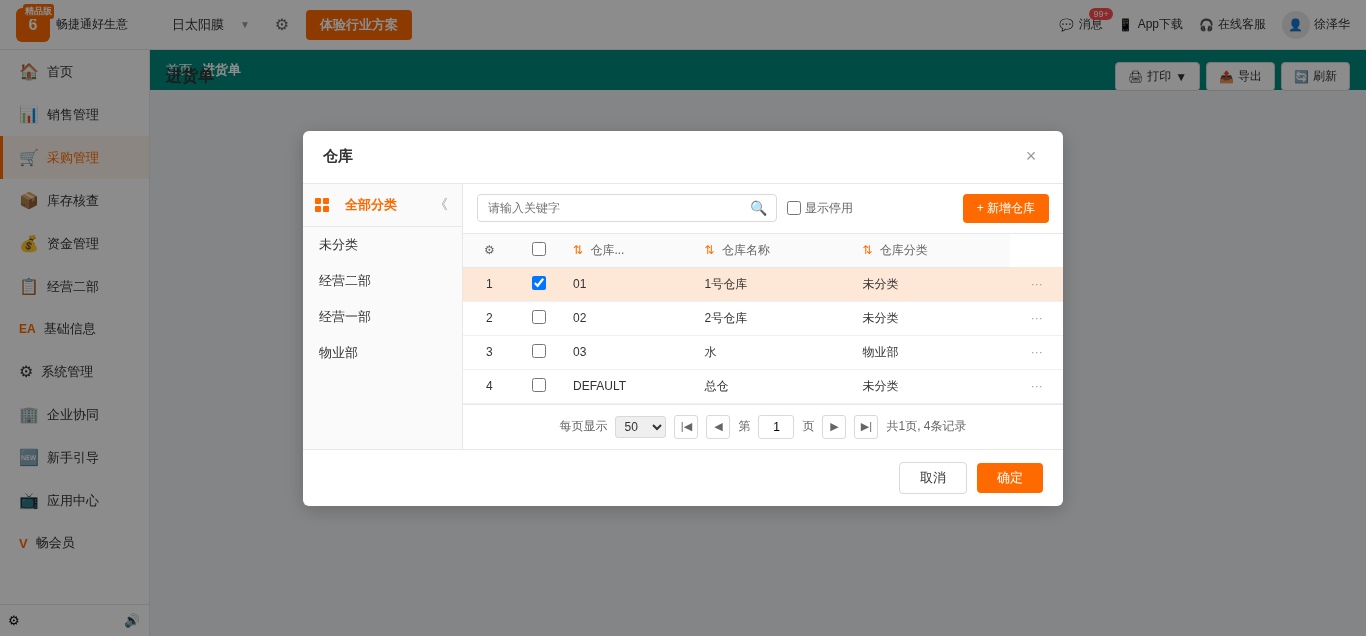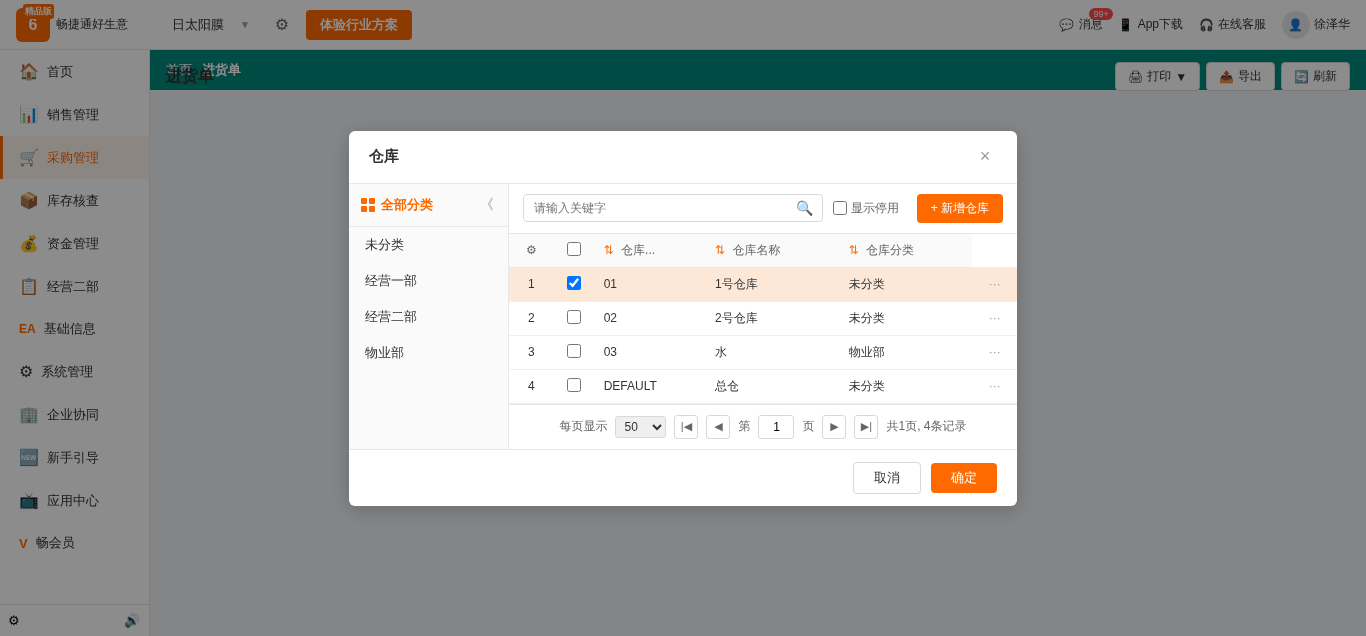--- a/index.html
+++ b/index.html
@@ -127,21 +127,21 @@
       position: fixed; top: 0; left: 0; right: 0; bottom: 0;
       background: rgba(0,0,0,0.45);
       z-index: 100;
       display: flex; align-items: center; justify-content: center;
     }
 
     
     .modal {
       background: white;
       border-radius: 6px;
-      width: 668px;
+      width: 760px;
       max-height: 580px;
       display: flex;
       flex-direction: column;
       box-shadow: 0 4px 20px rgba(0,0,0,0.2);
       position: relative;
     }
     .modal-header {
       padding: 14px 20px;
       border-bottom: 1px solid #e8e8e8;
       display: flex; align-items: center; justify-content: space-between;
@@ -164,21 +164,21 @@
       background: #fafafa;
       display: flex; flex-direction: column;
       flex-shrink: 0;
     }
     .category-header {
       padding: 10px 12px;
       display: flex; align-items: center; justify-content: space-between;
       border-bottom: 1px solid #e8e8e8;
     }
     .category-all {
-      display: flex; align-items: center; gap: 6px;
+      display: flex; align-items: center; gap: 16px;
       font-size: 13px; font-weight: bold; color: #ff6a00;
       cursor: pointer;
     }
     .category-grid-icon {
       display: inline-grid; grid-template-columns: 1fr 1fr;
       gap: 2px; width: 14px; height: 14px;
     }
     .category-grid-icon span {
       background: #ff6a00; border-radius: 1px;
       display: block;
@@ -476,24 +476,24 @@
                     <span></span>
                 </span>
                 <span>全部分类</span>
               </div>
               <span class="collapse-btn">《</span>
             </div>
             <div class="category-item">
               <span>未分类</span>
             </div>
             <div class="category-item">
+              <span>经营二部</span>
+            </div>
+            <div class="category-item">
               <span>经营一部</span>
-            </div>
-            <div class="category-item">
-              <span>经营二部</span>
             </div>
             <div class="category-item">
               <span>物业部</span>
             </div>
           </div>
 
           <div class="data-panel">
 
             <div class="data-toolbar">
               <div class="search-wrap">

